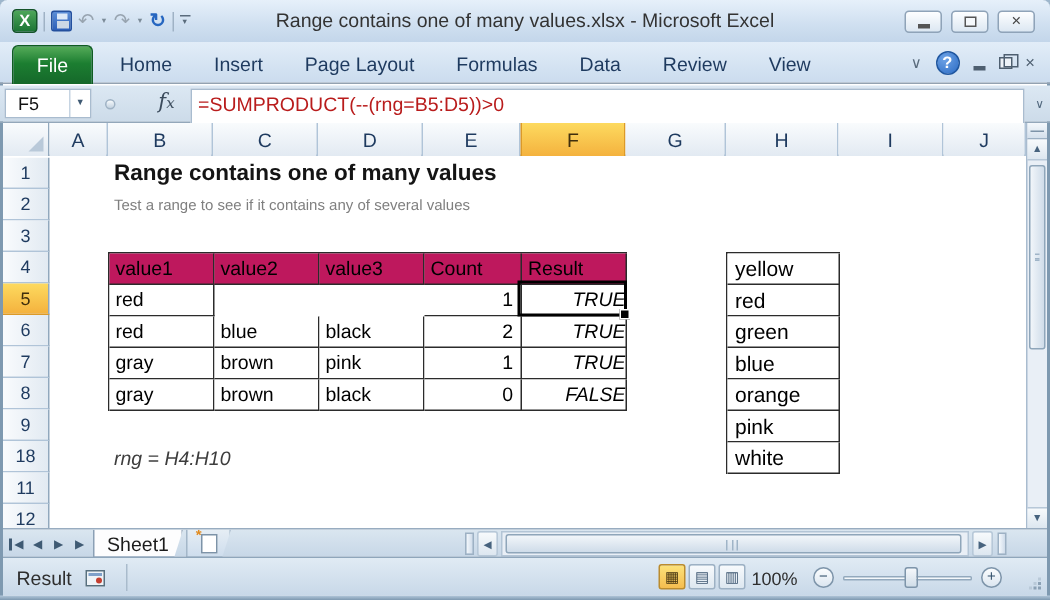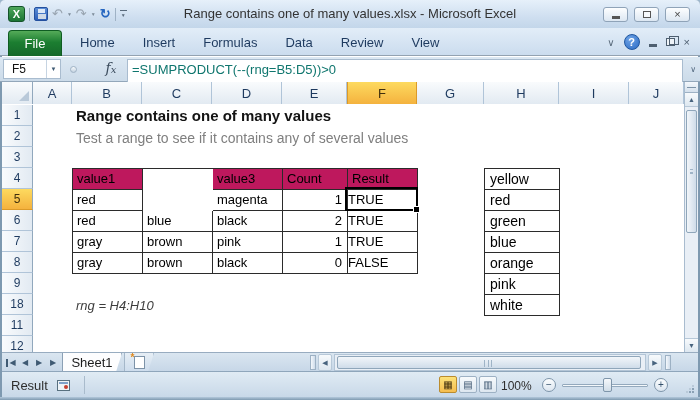--- a/index.html
+++ b/index.html
@@ -67,21 +67,21 @@
   .namebox .dd { width:14px; height:100%; border-left:1px solid #c6d4e2;
     display:flex; align-items:center; justify-content:center; font-size:6px; color:#3f5a73; }
   .drag-dot { position:absolute; left:70px; top:9px; width:7px; height:7px; border-radius:50%;
     background: linear-gradient(#f7fafc,#c3d2e0); border:1px solid #9fb2c4; }
   .fxbtn { position:absolute; left:98px; top:3px; width:26px; height:18px;
     display:flex; align-items:flex-start; justify-content:center;
     font-family:"DejaVu Serif", serif; color:#3b4b5c; }
   .fxbtn i { font-style:italic; font-size:14px; }
   .fxbtn span { font-style:italic; font-size:10px; margin-top:4px; }
   .f-input { position:absolute; left:127px; right:17px; top:2px; height:36px; background:#fff;
-    border:1px solid #a9bccf; font-size:13px; color:#0f766e; padding:2px 4px; white-space:nowrap; overflow:hidden; }
+    border:1px solid #a9bccf; font-size:13px; color:#b91c1c; padding:2px 4px; white-space:nowrap; overflow:hidden; }
   .fbar-exp { position:absolute; right:4px; top:8px; font-size:8px; color:#51677d; }
 
   
   .sheet { position:absolute; top:82px; left:2px; width:682px; height:270px; background:#fff; }
   .colheaders { position:absolute; top:0; left:0; right:0; height:22px; border-bottom:1px solid #91a8bd; }
   .hcell { position:absolute; top:0; height:22px; border-right:1px solid #b0c4d8;
     background: linear-gradient(#f9fbfd,#e2eaf2); color:#1e3a5f; font-size:13px;
     display:flex; align-items:center; justify-content:center; }
   .hcell.active { background: linear-gradient(#fdda5f,#f4b23e); border-left:1px solid #dc9a28; border-right:1px solid #dc9a28; color:#402f0d; }
   .corner { position:absolute; left:0; top:0; width:31px; height:22px;
@@ -90,31 +90,31 @@
     border-left:10px solid transparent; border-bottom:10px solid #b9c9d9; }
   .gridbody { position:absolute; top:23px; left:0; right:0; height:247px; overflow:hidden; background:#fff; }
   .rh { position:absolute; left:0; width:31px; height:21px; border-right:1px solid #91a8bd; border-bottom:1px solid #b0c4d8;
     background: linear-gradient(90deg,#f9fbfd,#e2eaf2); color:#1e3a5f; font-size:12px;
     display:flex; align-items:center; justify-content:center; }
   .rh.active { background: linear-gradient(#fdda5f,#f4b23e); border-bottom:1px solid #dc9a28; color:#402f0d; }
 
   .cell-title { position:absolute; left:74px; top:1px; height:20px; line-height:20px;
     font-size:15px; font-weight:bold; color:#141414; white-space:nowrap; }
   .cell-sub { position:absolute; left:74px; top:23px; height:20px; line-height:20px;
-    font-size:14px; color:#7f7f7f; white-space:nowrap; }
+    font-size:10px; color:#7f7f7f; white-space:nowrap; }
   .cell-note { position:absolute; left:74px; top:191px; height:20px; line-height:20px;
     font-size:13px; font-style:italic; color:#3d3d3d; white-space:nowrap; }
 
   .xtable { position:absolute; left:70px; top:63px; width:346px; height:106px;
     border-top:1px solid #2b2b2b; border-left:1px solid #2b2b2b; }
   .tc { position:absolute; height:21px; border-right:1px solid #2b2b2b; border-bottom:1px solid #2b2b2b;
     font-size:13px; color:#000; line-height:20px; padding-left:4px; background:#fff; white-space:nowrap; overflow:hidden; }
   .tc.th { background:#be185d; }
   .tc.num { text-align:right; padding-right:5px; padding-left:0; }
-  .tc.ctr { text-align:left; padding-left:0; }
+  .tc.ctr { text-align:right; padding-left:0;font-style:italic; }
 
   .xlist { position:absolute; left:482px; top:63px; width:76px; height:148px;
     border-top:1px solid #2b2b2b; border-left:1px solid #2b2b2b; }
   .lc { position:absolute; left:0; width:75px; height:21px; border-right:1px solid #2b2b2b; border-bottom:1px solid #2b2b2b;
     font-size:14px; color:#000; line-height:20px; padding-left:5px; background:#fff; }
 
   .sel { position:absolute; left:343px; top:82px; width:73px; height:24px; border:2px solid #000; }
   .sel::after { content:""; position:absolute; right:-4px; bottom:-4px; width:5px; height:5px;
     background:#000; border:1px solid #fff; }
 
@@ -224,20 +224,21 @@
           <span class="glyph-close">×</span>
         </div>
     </div>
   </div>
 
   <div class="tabrow">
     <div class="file-tab">File</div>
     <div class="rtabs">
       <div class="rtab">Home</div>
       <div class="rtab">Insert</div>
+      <div class="rtab">Page Layout</div>
       <div class="rtab">Formulas</div>
       <div class="rtab">Data</div>
       <div class="rtab">Review</div>
       <div class="rtab">View</div>
     </div>
     <div class="ribbon-right">
       <span class="chev">∨</span>
       <div class="helpbtn">?</div>
       <div class="wb-min wb-glyph"></div>
       <div class="wb-restore"></div>
@@ -286,26 +287,26 @@
       <div class="rh" style="top:168px;">9</div>
       <div class="rh" style="top:189px;">18</div>
       <div class="rh" style="top:210px;">11</div>
       <div class="rh" style="top:231px;">12</div>
 
       <div class="cell-title">Range contains one of many values</div>
       <div class="cell-sub">Test a range to see if it contains any of several values</div>
 
       <div class="xtable">
         <div class="tc th" style="left:0;width:70px;top:0;">value1</div>
+        <div class="tc th" style="left:70px;width:70px;top:0;">value2</div>
         <div class="tc th" style="left:140px;width:70px;top:0;">value3</div>
         <div class="tc th" style="left:210px;width:65px;top:0;">Count</div>
         <div class="tc th" style="left:275px;width:70px;top:0;">Result</div>
 
         <div class="tc" style="left:0;width:70px;top:21px;">red</div>
-        <div class="tc" style="left:140px;width:70px;top:21px;">magenta</div>
         <div class="tc num" style="left:210px;width:65px;top:21px;">1</div>
         <div class="tc ctr" style="left:275px;width:70px;top:21px;">TRUE</div>
 
         <div class="tc" style="left:0;width:70px;top:42px;">red</div>
         <div class="tc" style="left:70px;width:70px;top:42px;">blue</div>
         <div class="tc" style="left:140px;width:70px;top:42px;">black</div>
         <div class="tc num" style="left:210px;width:65px;top:42px;">2</div>
         <div class="tc ctr" style="left:275px;width:70px;top:42px;">TRUE</div>
 
         <div class="tc" style="left:0;width:70px;top:63px;">gray</div>

